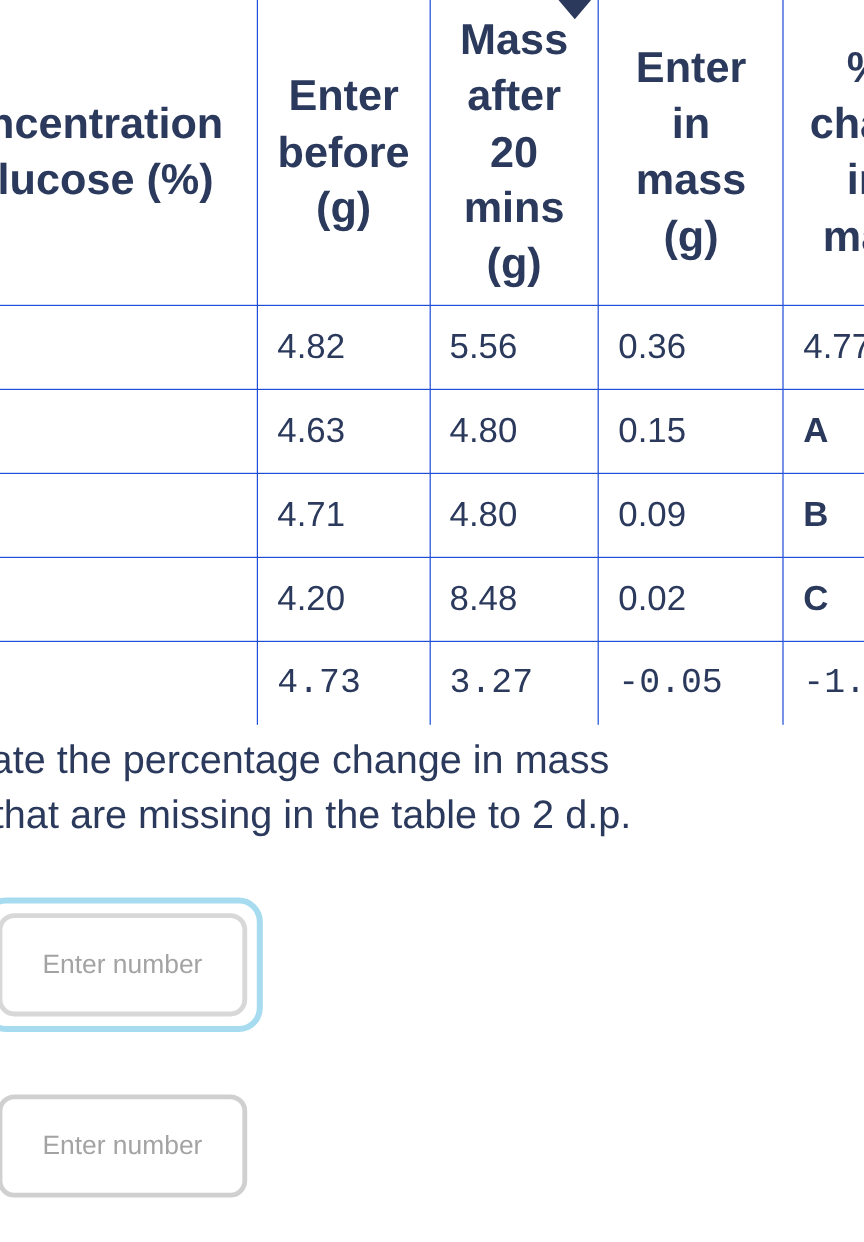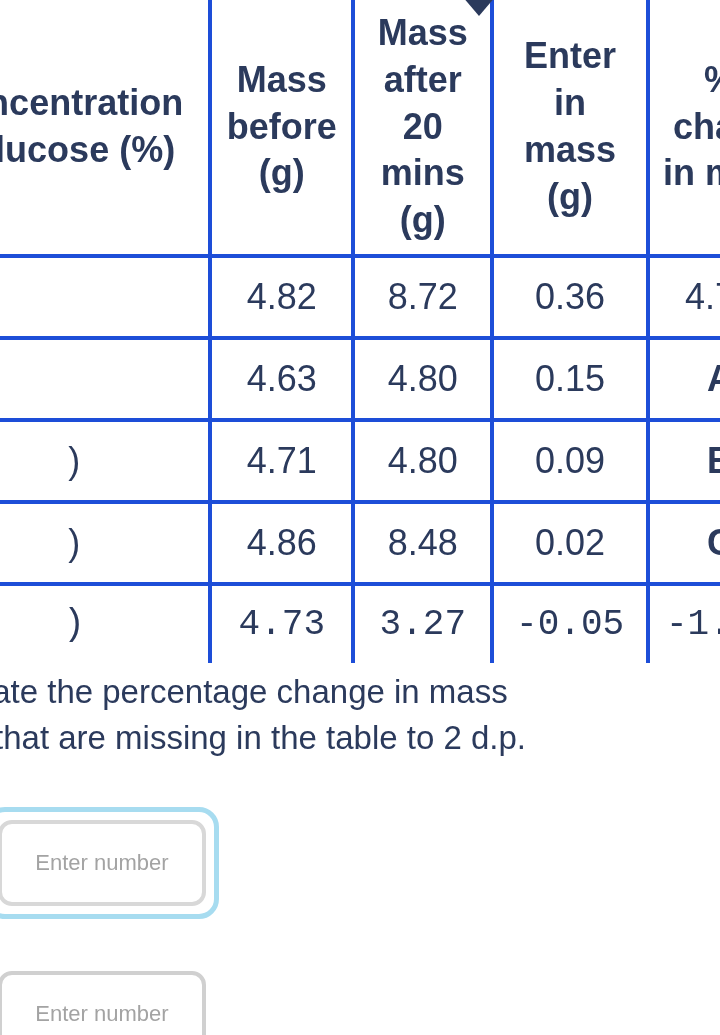--- a/index.html
+++ b/index.html
@@ -8,24 +8,24 @@
       background: #fff;
       width: 720px;
       height: 1035px;
       overflow: hidden;
       position: relative;
       color: #2b3a5c;
     }
     .table-wrapper { width: 100%; margin-left: -60px; }
     table { border-collapse: collapse; width: 850px; }
     th, td {
-      border: 4px solid #1d4ed8;
+      border: 1px solid #1d4ed8;
       padding: 18px 16px;
-      text-align: center;
-      font-size: 36px;
+      text-align: left;
+      font-size: 29px;
       color: #2b3a5c;
       vertical-align: middle;
     }
     th { 
       font-weight: 600; 
       text-align: center;
       font-size: 36px;
       line-height: 1.3;
       padding: 10px 12px;
       vertical-align: middle;
@@ -91,51 +91,51 @@
   <svg viewBox="0 0 34 20">
       <polygon points="0,0 34,0 17,20" fill="#2b3a5c"></polygon>
     </svg>
 </div>
 
 <div class="table-wrapper">
   <table>
     <thead>
       <tr>
         <th class="col0">oncentration glucose (%)</th>
-        <th class="col1">Mass before (g)</th>
+        <th class="col1">Enter before (g)</th>
         <th class="col2">Mass after 20 mins (g)</th>
         <th class="col3">Enter in mass (g)</th>
         <th class="col4">% chan, in mas</th>
       </tr>
     </thead>
     <tbody id="tbody">
         <tr>
           <td class="col0"></td>
           <td class="col1">4.82</td>
-          <td class="col2">8.72</td>
+          <td class="col2">5.56</td>
           <td class="col3">0.36</td>
           <td class="col4">4.77</td>
         </tr>
         <tr>
           <td class="col0"></td>
           <td class="col1">4.63</td>
           <td class="col2">4.80</td>
           <td class="col3">0.15</td>
           <td class="col4 bold-cell">A</td>
         </tr>
         <tr>
           <td class="col0">)</td>
           <td class="col1">4.71</td>
           <td class="col2">4.80</td>
           <td class="col3">0.09</td>
           <td class="col4 bold-cell">B</td>
         </tr>
         <tr>
           <td class="col0">)</td>
-          <td class="col1">4.86</td>
+          <td class="col1">4.20</td>
           <td class="col2">8.48</td>
           <td class="col3">0.02</td>
           <td class="col4 bold-cell">C</td>
         </tr>
         <tr>
           <td class="col0">)</td>
           <td class="col1">4.73</td>
           <td class="col2">3.27</td>
           <td class="col3">-0.05</td>
           <td class="col4">-1.06</td>

